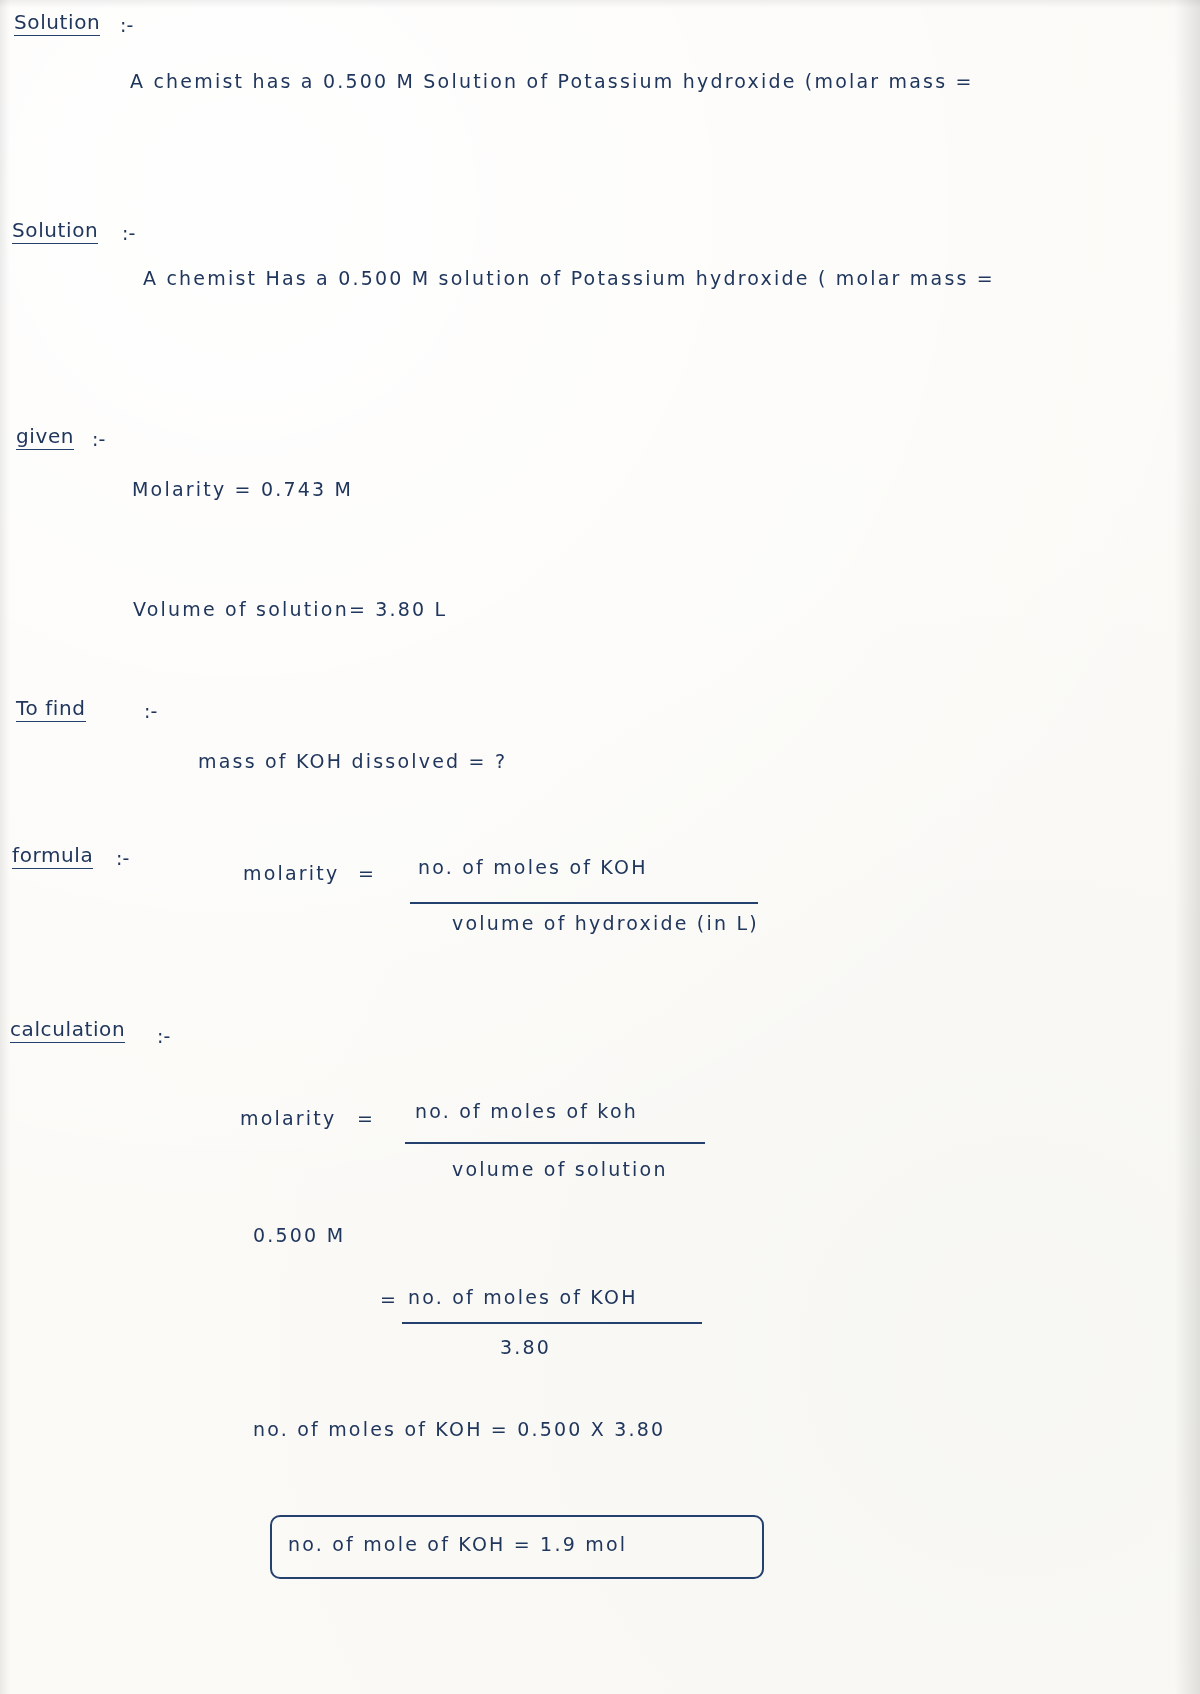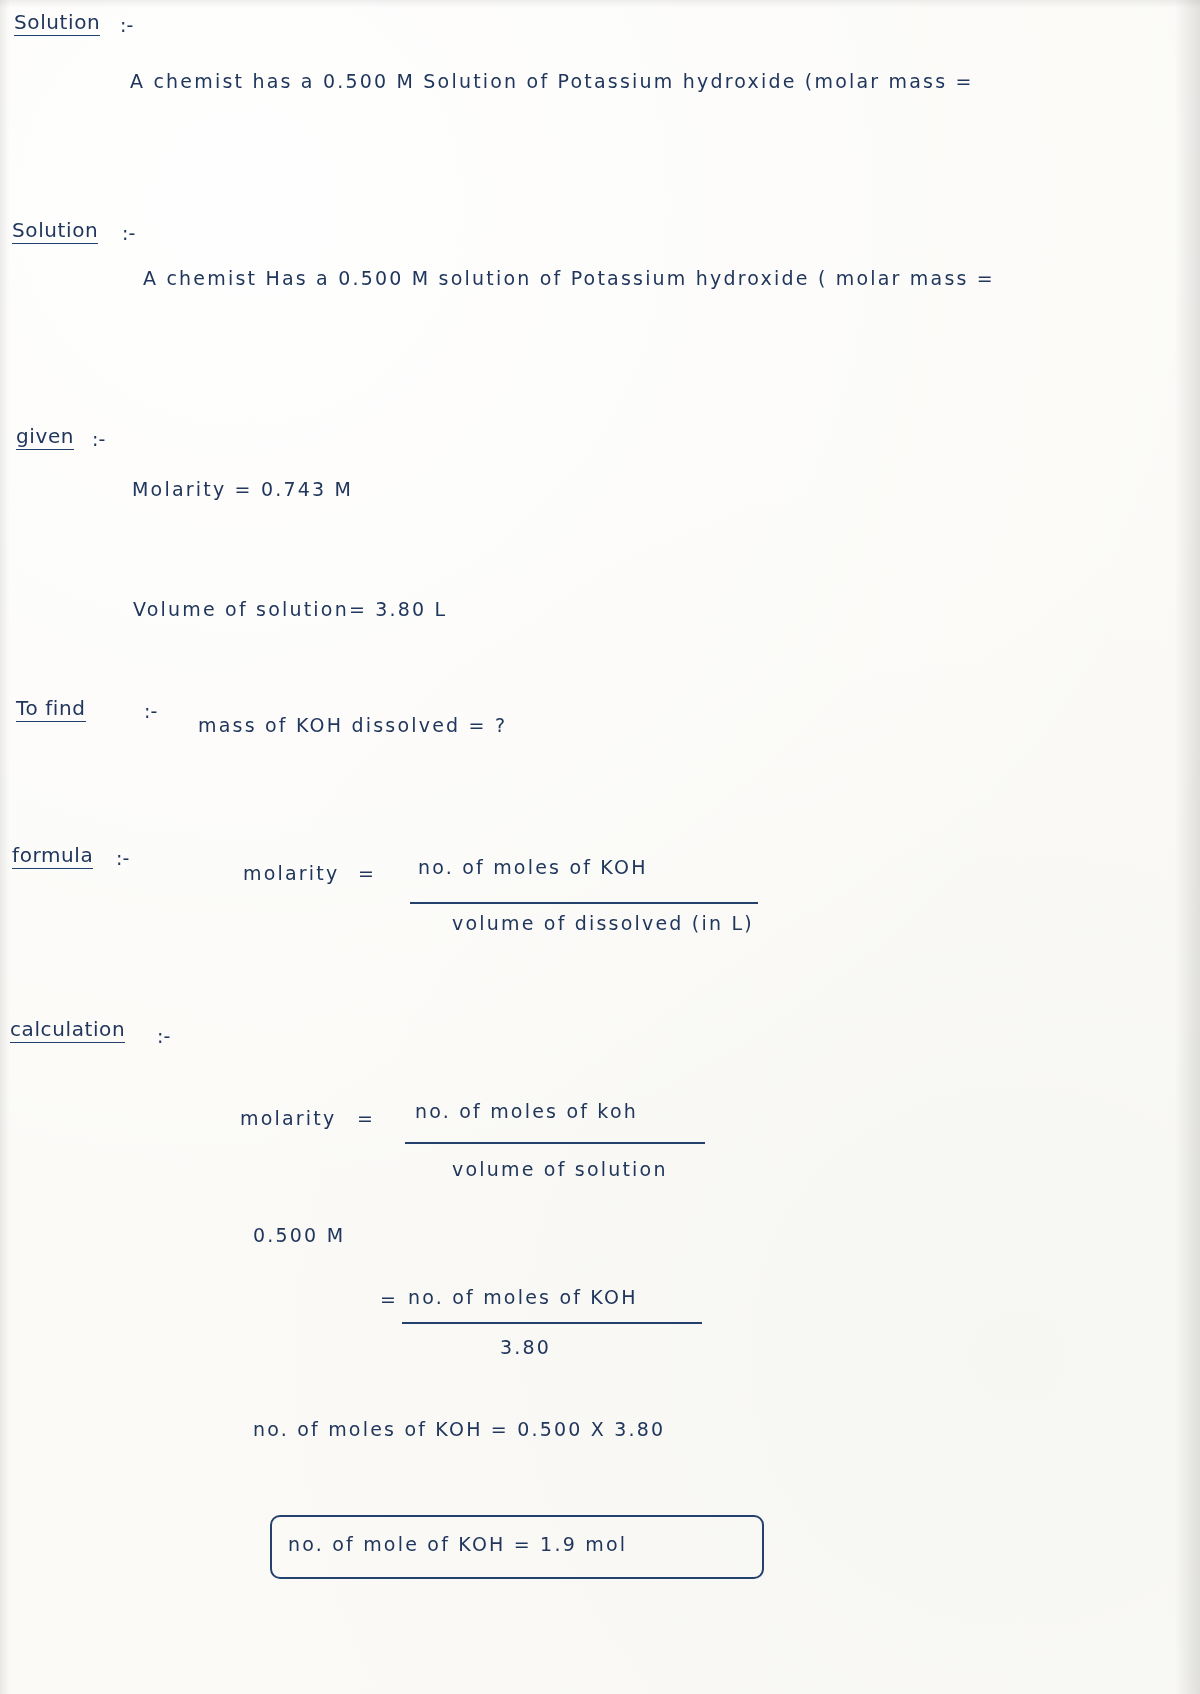--- a/index.html
+++ b/index.html
@@ -91,30 +91,30 @@
   <div class="hw spacedw" style="left:143px; top:267px;">A  chemist   Has   a   0.500 M   solution   of   Potassium   hydroxide ( molar mass =</div>
 
   <div class="hw heading" style="left:16px; top:424px;">given</div>
   <div class="heading-colon" style="left:92px; top:428px;">:-</div>
 
   <div class="hw spacedw" style="left:132px; top:478px;">Molarity =  0.743 M</div>
   <div class="hw spacedw" style="left:122px; top:598px;margin-left:11px;">Volume  of  solution=  3.80 L</div>
 
   <div class="hw heading" style="left:16px; top:696px;">To   find</div>
   <div class="heading-colon" style="left:144px; top:700px;">:-</div>
-  <div class="hw spacedw" style="left:198px; top:714px;">mass    of    KOH    dissolved =  ?</div>
+  <div class="hw spacedw" style="left:198px; top:750px;">mass    of    KOH    dissolved =  ?</div>
 
   <div class="hw heading" style="left:12px; top:843px;">formula</div>
   <div class="heading-colon" style="left:116px; top:847px;">:-</div>
 
   <div class="hw spacedw" style="left:243px; top:862px;">molarity</div>
   <div class="hw" style="left:358px; top:862px;">=</div>
   <div class="hw spacedw" style="left:418px; top:856px;">no. of  moles  of  KOH</div>
   <div class="fracline" style="left:410px; top:902px; width:348px;"></div>
-  <div class="hw spacedw" style="left:452px; top:912px;">volume of  dissolved (in L)</div>
+  <div class="hw spacedw" style="left:452px; top:912px;">volume of  hydroxide (in L)</div>
 
   <div class="hw heading" style="left:10px; top:1017px;">calculation</div>
   <div class="heading-colon" style="left:157px; top:1025px;">:-</div>
 
   <div class="hw spacedw" style="left:240px; top:1107px;">molarity</div>
   <div class="hw" style="left:357px; top:1107px;">=</div>
   <div class="hw spacedw" style="left:415px; top:1100px;">no. of  moles   of  koh</div>
   <div class="fracline" style="left:405px; top:1142px; width:300px;"></div>
   <div class="hw spacedw" style="left:452px; top:1158px;">volume  of  solution</div>
 

